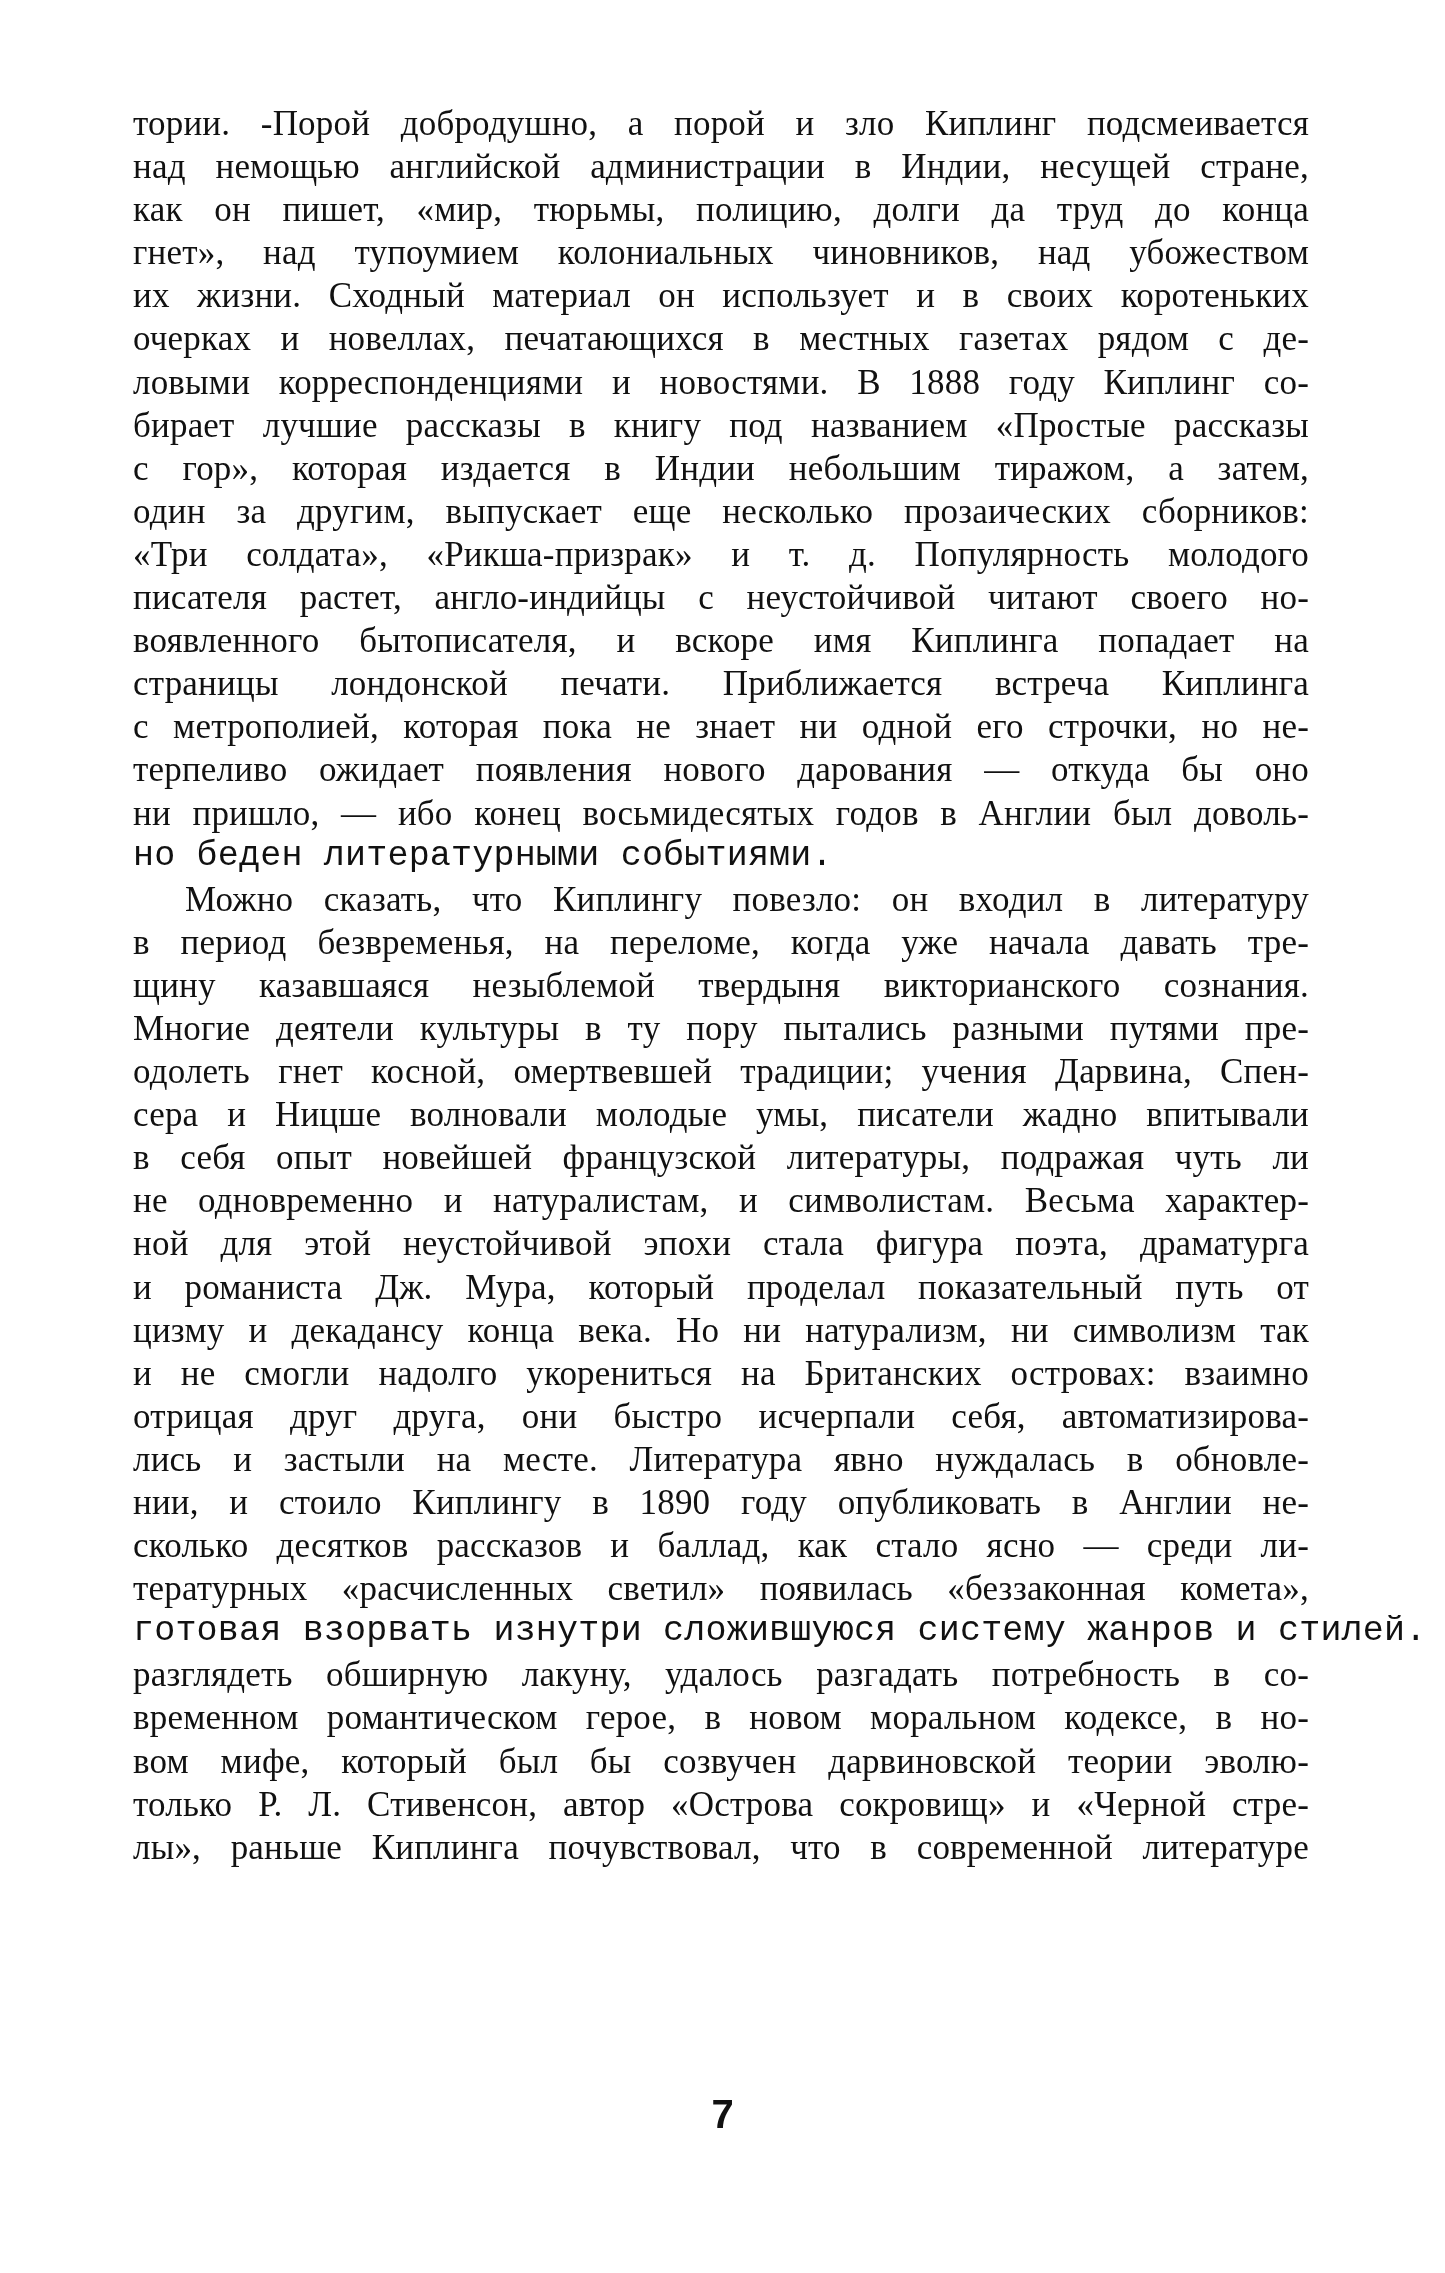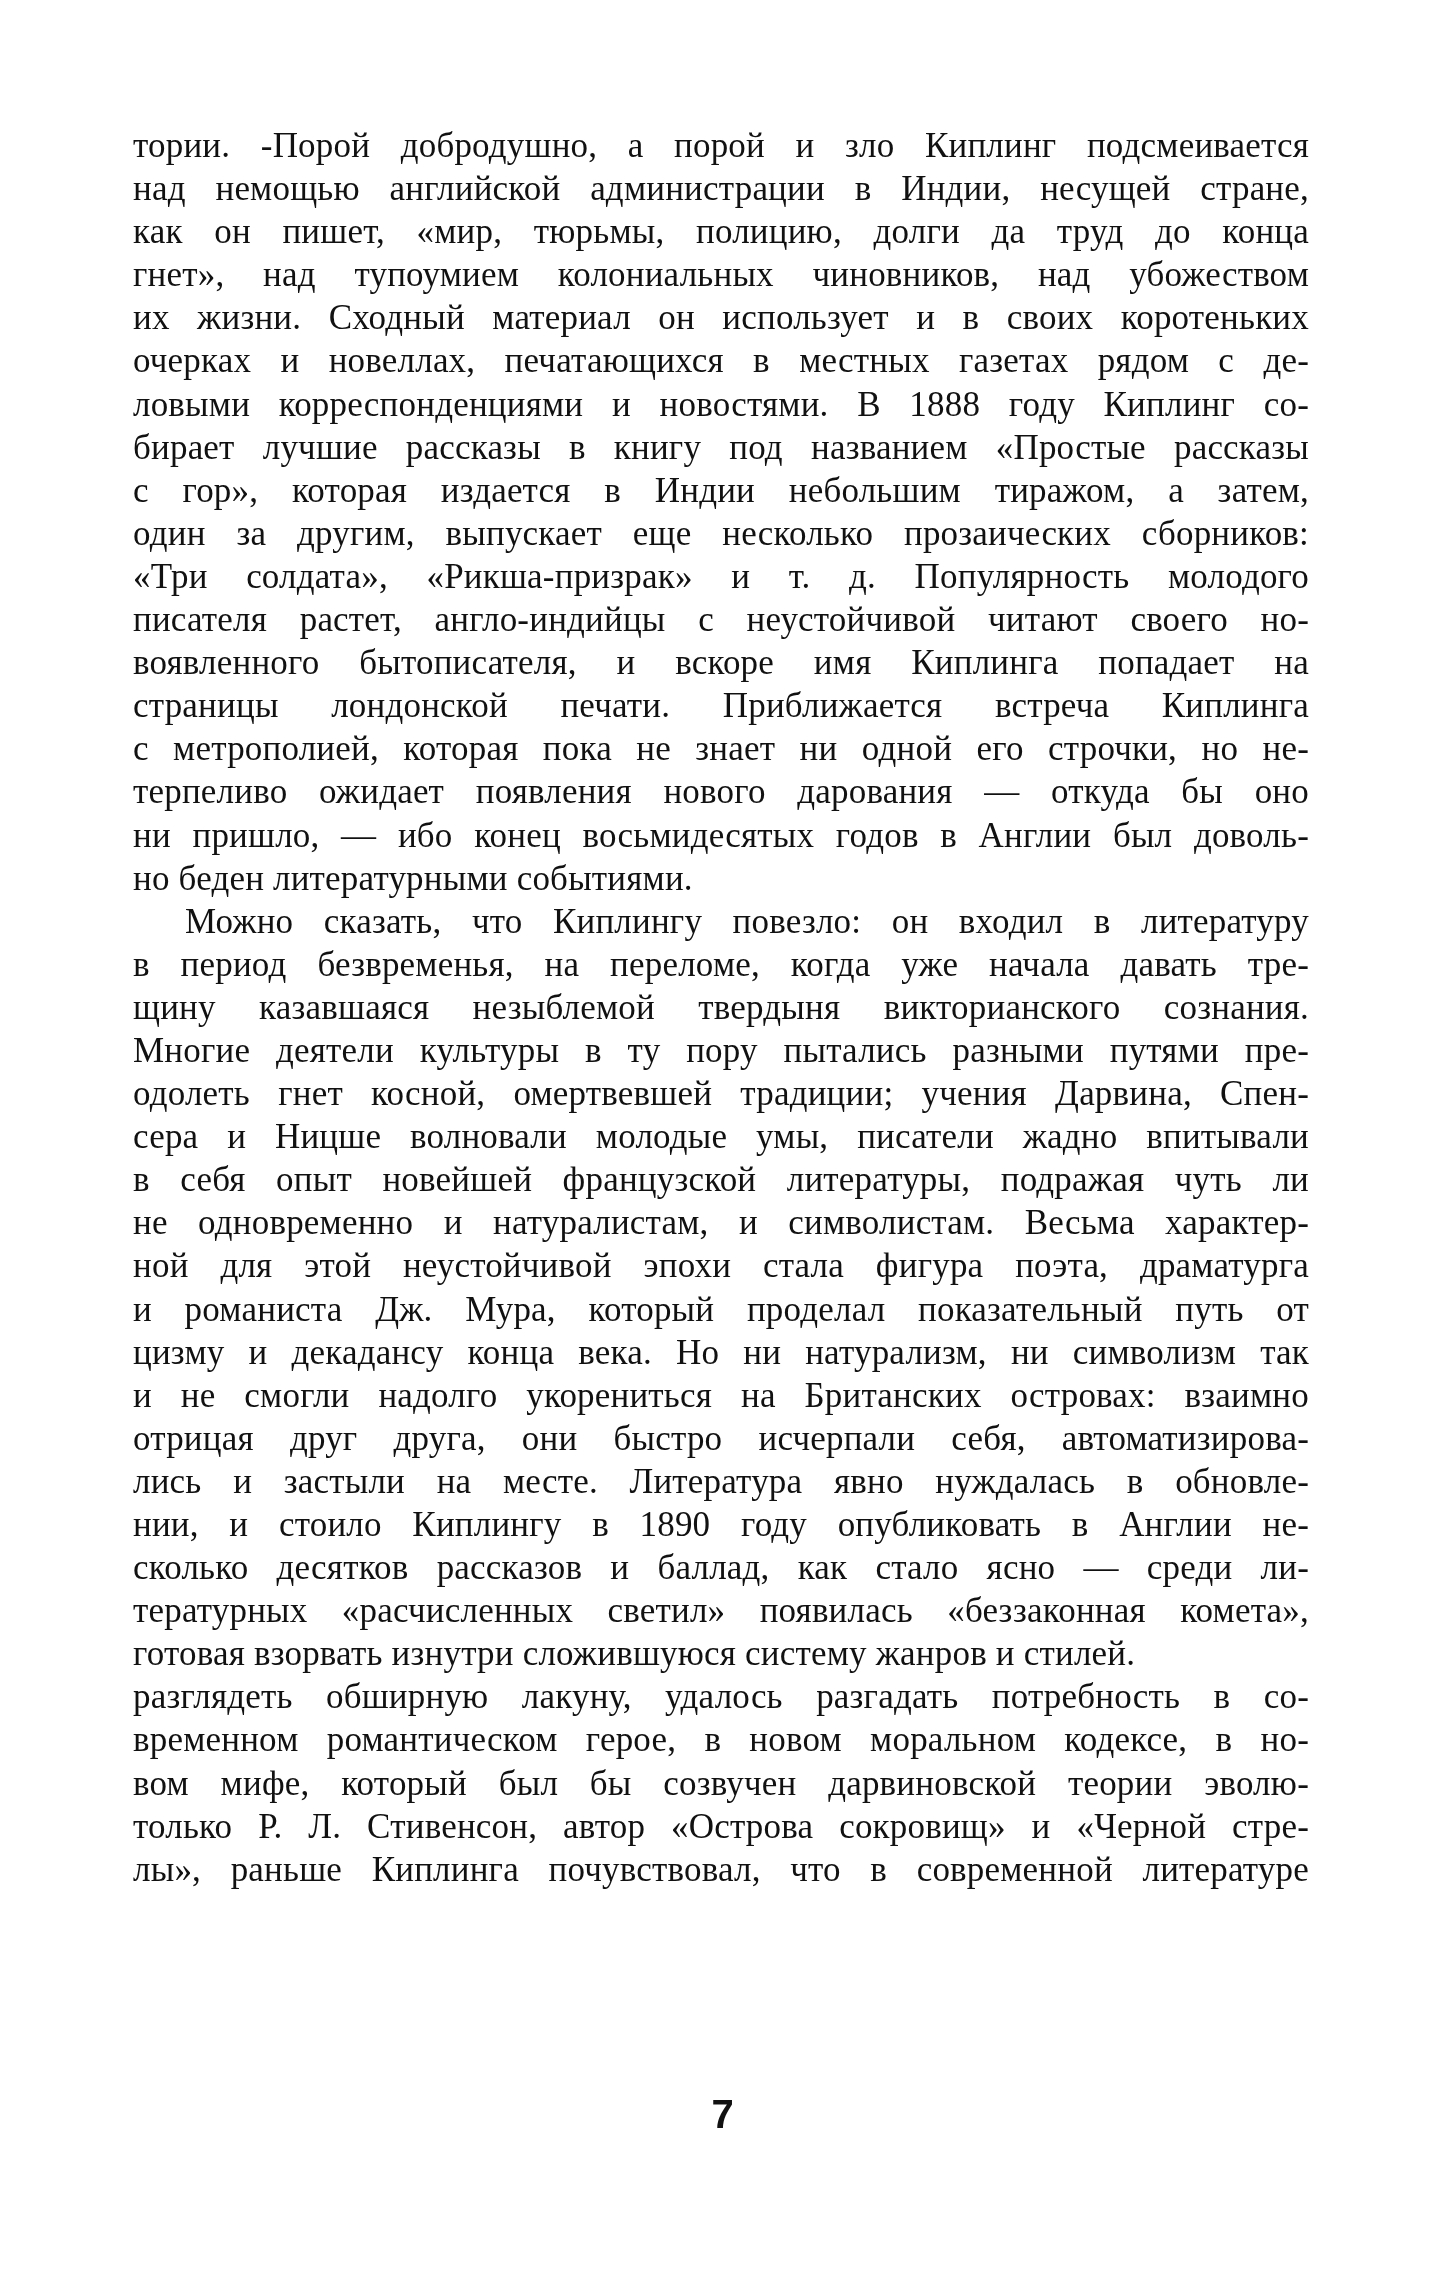--- a/index.html
+++ b/index.html
@@ -11,35 +11,36 @@
     width: 1445px;
     height: 2273px;
     position: relative;
     overflow: hidden;
     color: #111111;
     font-family: "Liberation Serif", "DejaVu Serif", serif;
   }
   .page-text {
     position: absolute;
     left: 133px;
-    top: 124px;
+    top: 102px;
     width: 1176px;
   }
   .line {
     display: block;
     height: 43.1px;
     line-height: 43.1px;
     font-size: 35px;
     white-space: nowrap;
     text-align: justify;
     text-align-last: justify;
     letter-spacing: 0.2px;
   }
   .line.last {
     text-align-last: left;
+    font-family: Liberation Mono, monospace;
   }
   .line.indent {
     padding-left: 52px;
   }
   .page-number {
     position: absolute;
     left: 0;
     width: 1445px;
     top: 2092px;
     text-align: center;

